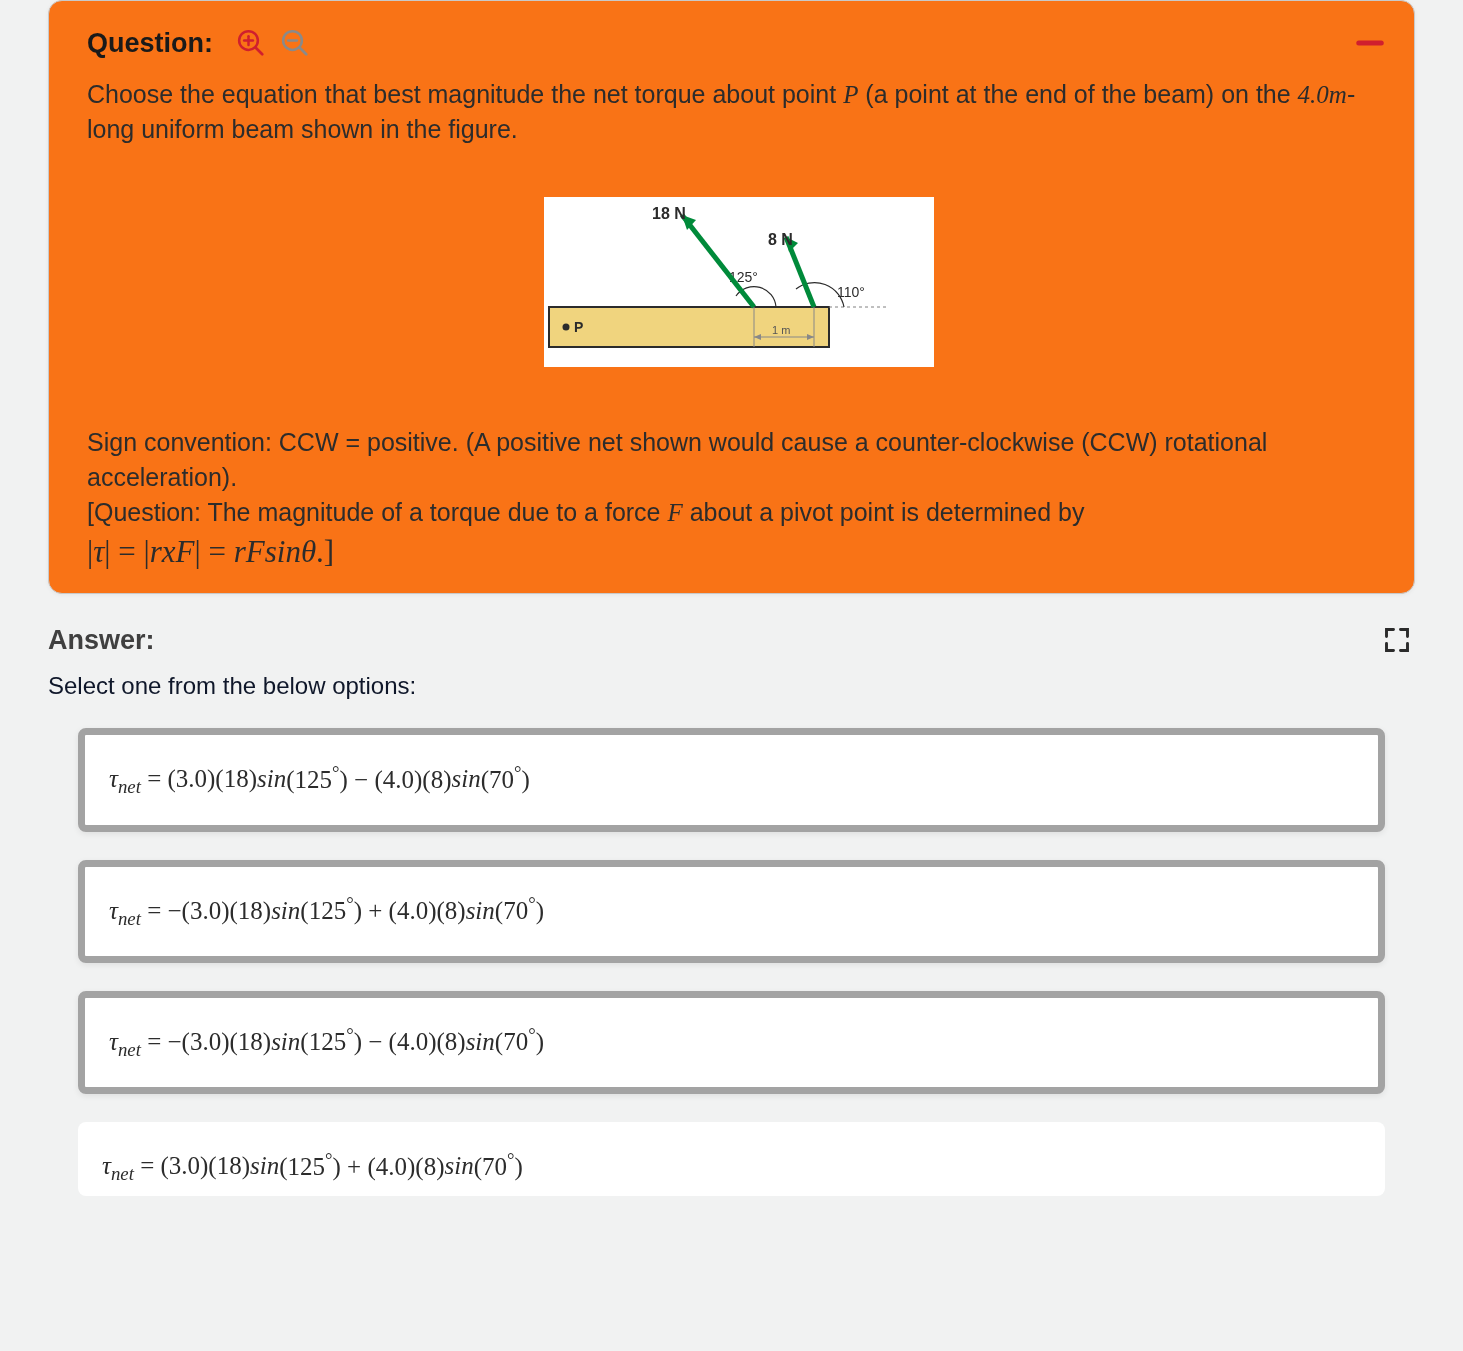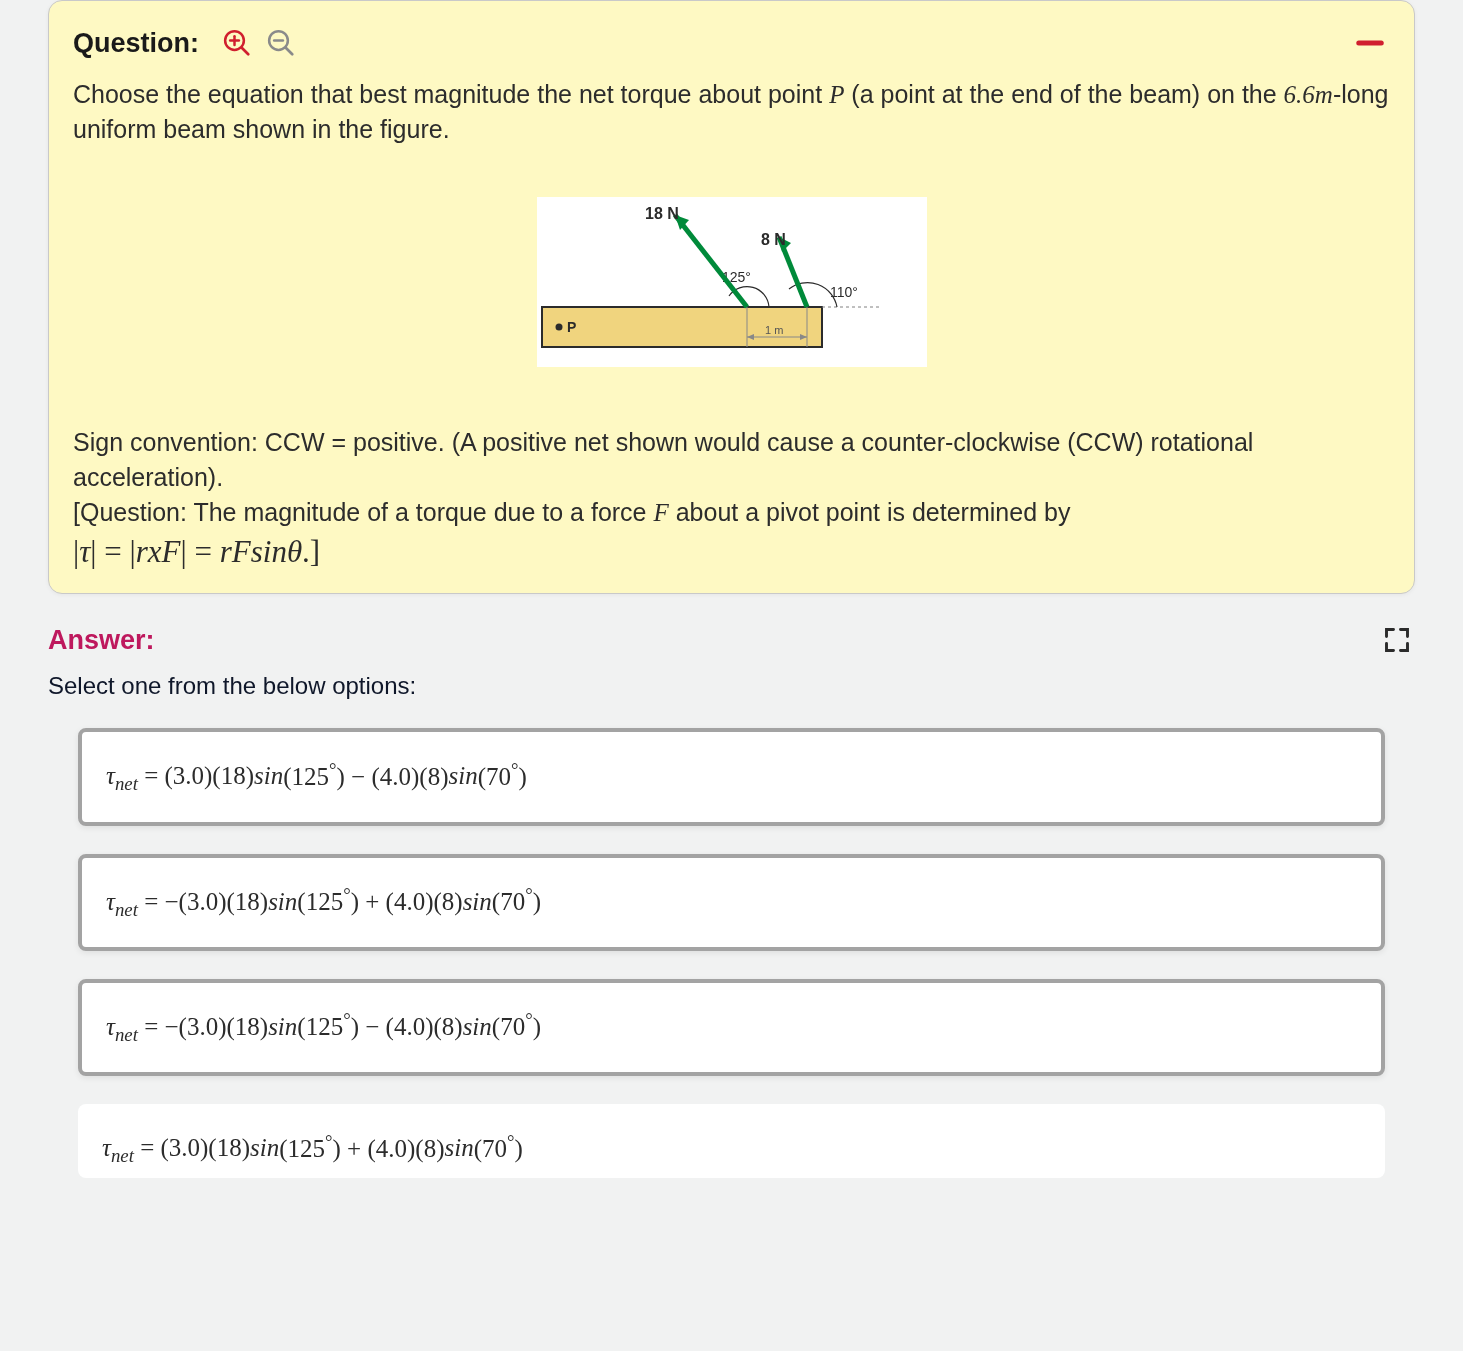--- a/index.html
+++ b/index.html
@@ -4,25 +4,25 @@
   <style>
     * { box-sizing: border-box; margin: 0; padding: 0; }
     body {
       font-family: "Segoe UI", Arial, sans-serif;
       background: #f1f2f2;
       padding: 0;
       font-size: 20px;
       color: #2c2c2c;
     }
     .question-card {
-      background: #fef9c3;
+      background: #f97316;
       border: 1px solid #c9c9c9;
       border-radius: 14px;
       margin: 0 48px 28px 48px;
-      padding: 24px 24px 20px 24px;
+      padding: 24px 24px 20px 38px;
       box-shadow: 0 1px 4px rgba(0,0,0,0.05);
     }
     .question-header {
       display: flex;
       align-items: center;
       margin-bottom: 16px;
     }
     .question-title {
       font-weight: 700;
       font-size: 27px;
@@ -77,41 +77,41 @@
       padding: 0 48px;
     }
     .answer-header {
       display: flex;
       align-items: center;
       margin-bottom: 14px;
     }
     .answer-title {
       font-weight: 700;
       font-size: 27px;
-      color: #be185d;
+      color: #404040;
     }
     .expand-btn {
       width: 36px;
       height: 36px;
       display: flex;
       align-items: center;
       justify-content: center;
       cursor: pointer;
     }
     .answer-instruction {
       font-size: 24px;
       color: #0f172a;
       margin-bottom: 28px;
     }
     .options-container {
       padding: 0 30px;
     }
     .option-card {
       background: #ffffff;
-      border: 4px solid #a3a3a3;
+      border: 7px solid #a3a3a3;
       border-radius: 8px;
       padding: 26px 24px;
       margin-bottom: 28px;
       box-shadow: 0 2px 6px rgba(0,0,0,0.08);
       cursor: pointer;
       font-family: "Times New Roman", serif;
       font-size: 25px;
       font-style: italic;
     }
     .option-card .upright { font-style: normal; }
@@ -144,21 +144,21 @@
     <div class="spacer"></div>
     <div class="collapse-btn">
       <svg width="30" height="30" viewBox="0 0 24 24">
         <line x1="3" y1="12" x2="21" y2="12" stroke="#d01f2e" stroke-width="4" stroke-linecap="round"></line>
       </svg>
     </div>
   </div>
 
   <div class="question-body">
     <p>
-      <span>Choose the equation that best magnitude the net torque about point </span><span class="math-i">P</span><span> (a point at the end of the beam) on the </span><span class="math-i"><span>6.6</span><span>m</span></span><span>-long uniform beam shown in the figure.</span>
+      <span>Choose the equation that best magnitude the net torque about point </span><span class="math-i">P</span><span> (a point at the end of the beam) on the </span><span class="math-i"><span>4.0</span><span>m</span></span><span>-long uniform beam shown in the figure.</span>
     </p>
 
     <div class="figure-container">
       <div class="figure">
         <svg viewBox="0 0 390 170">
 
           <rect x="5" y="110" width="280" height="40" fill="#f0d47e" stroke="#2b2b2b" stroke-width="2"></rect>
 
           <circle cx="22" cy="130" r="3.5" fill="#2b2b2b"></circle>
           <text x="30" y="135" font-size="14" font-weight="700" fill="#2b2b2b">P</text>

